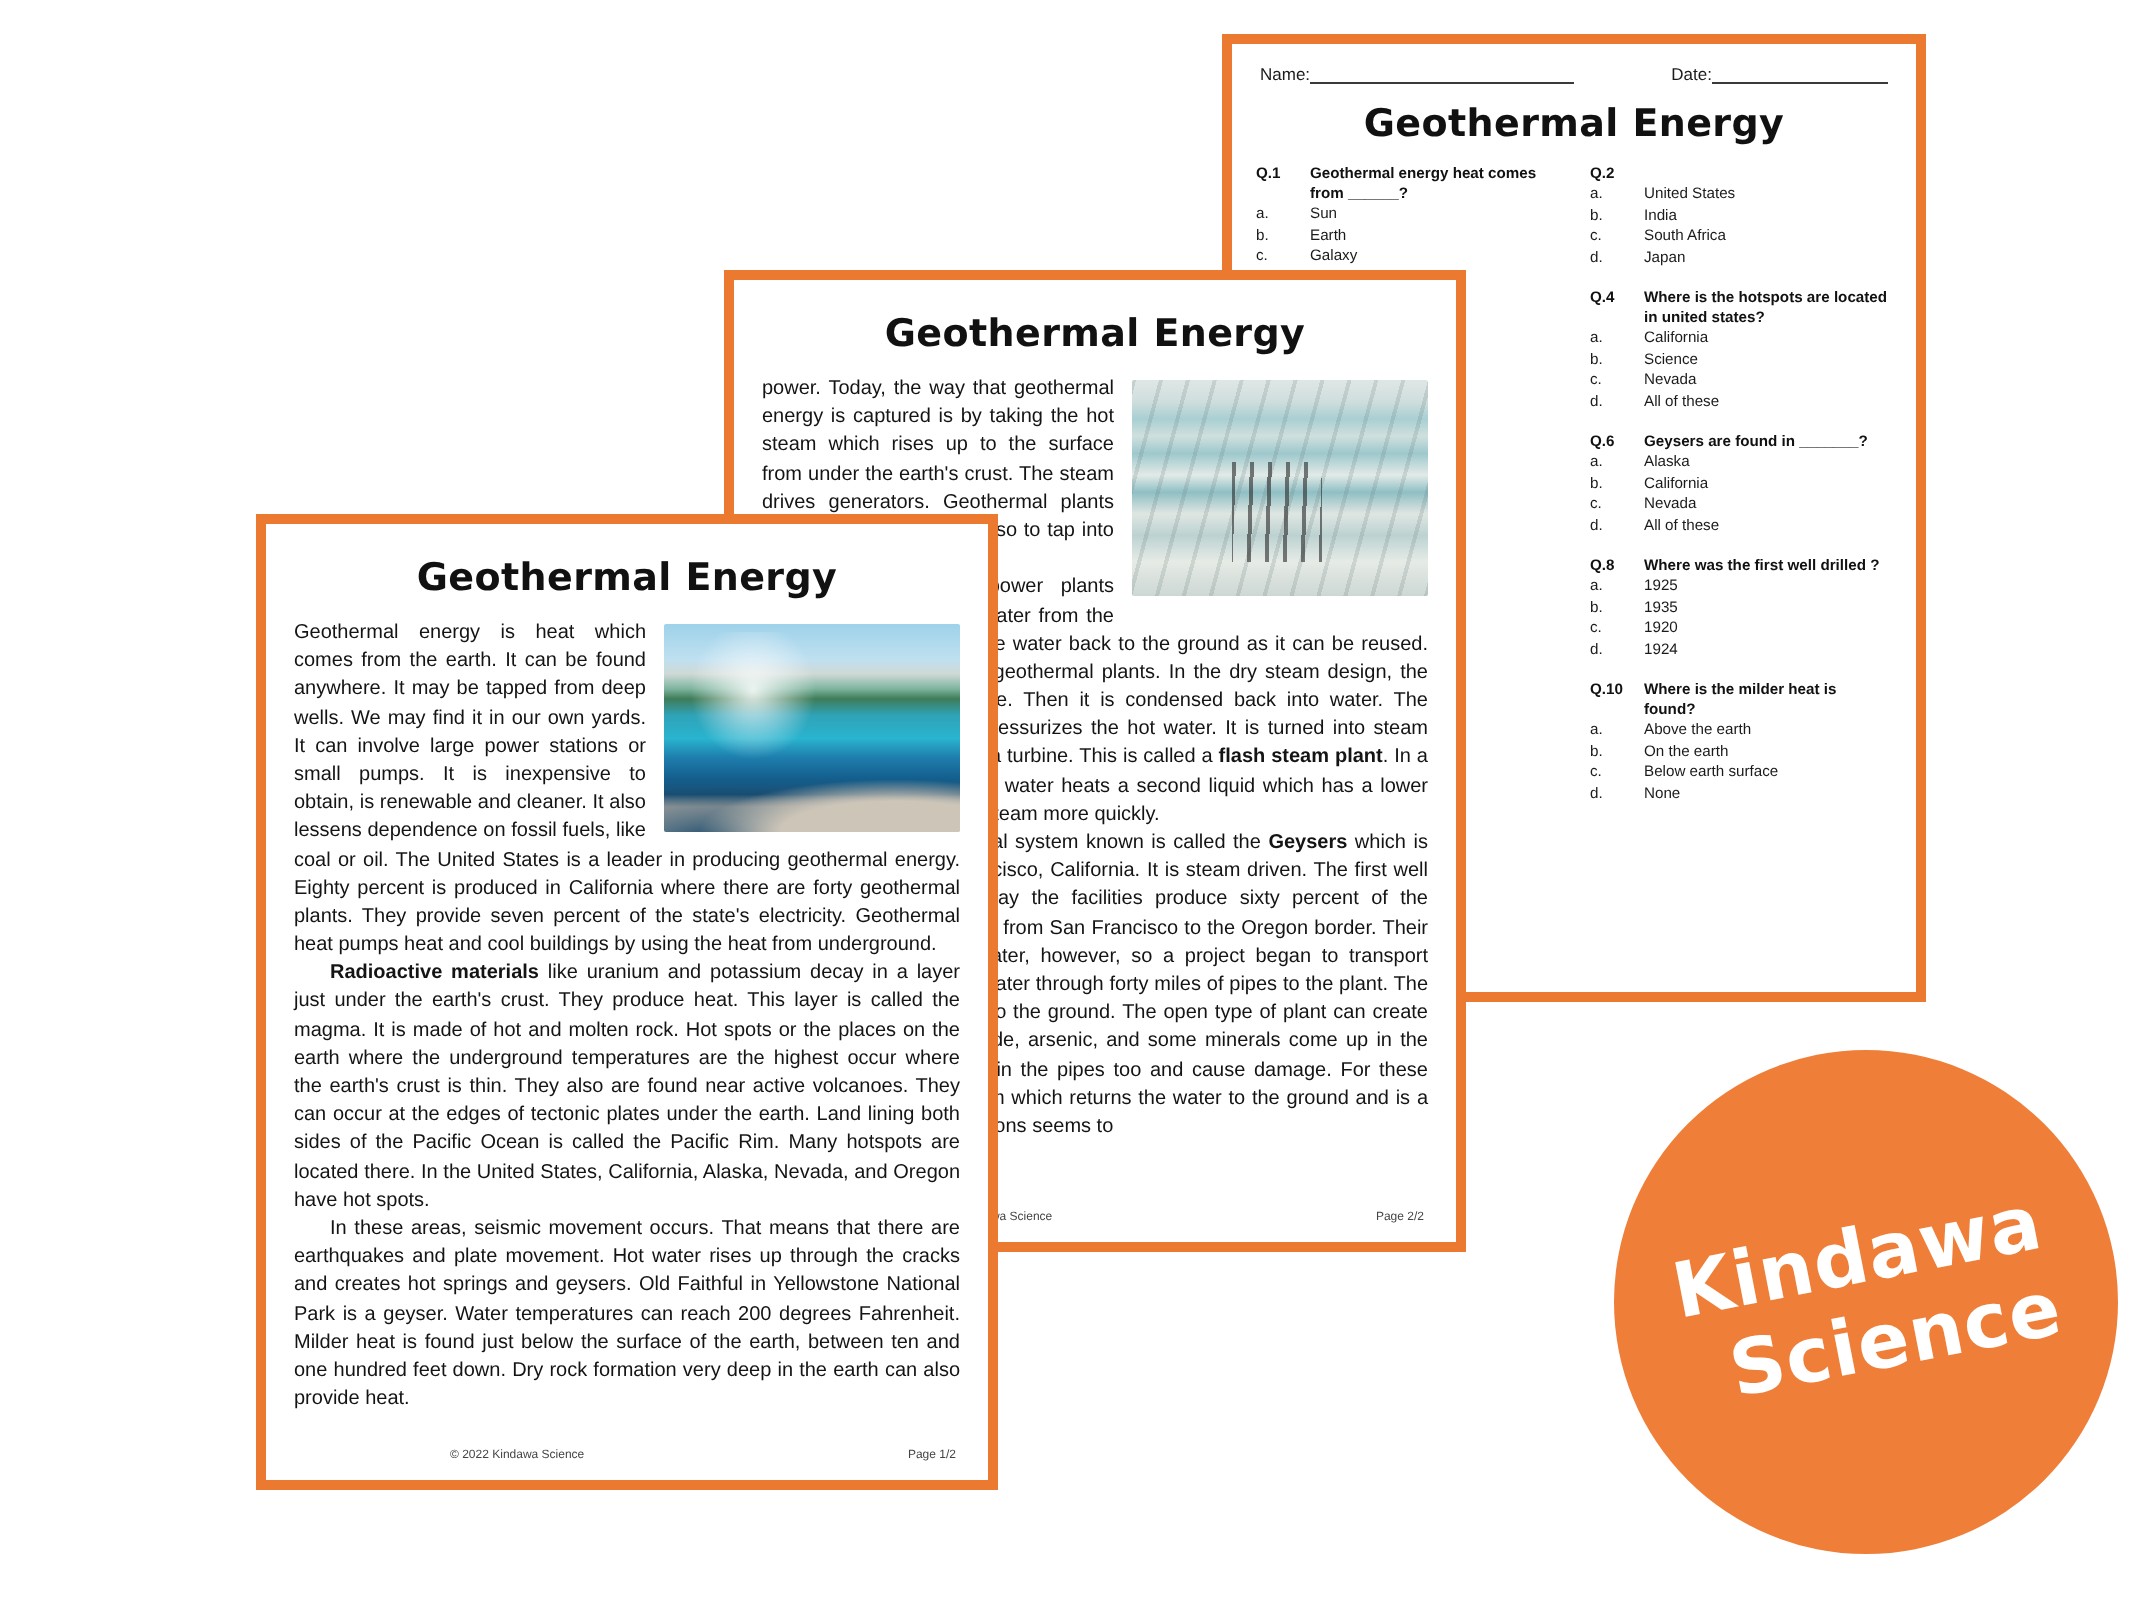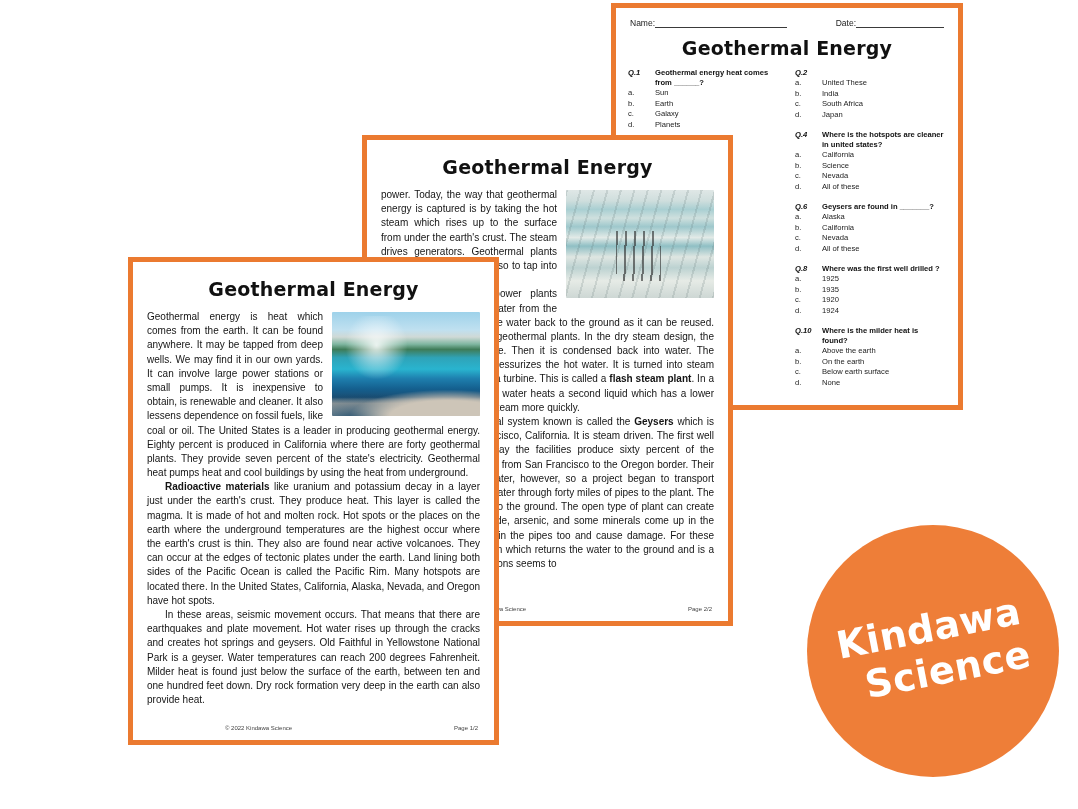--- a/index.html
+++ b/index.html
@@ -8,37 +8,37 @@
     font-family:"Liberation Sans", sans-serif;
     -webkit-font-smoothing:antialiased;
   }
   .page{
     position:absolute;background:#ffffff;
     border:5px solid #eb7a30;
     box-sizing:border-box;
     overflow:hidden;
   }
   
-  #page-quiz{ left:611px; top:3px; width:352px; height:407px; z-index:1; }
+  #page-quiz{ left:611px; top:17px; width:352px; height:484px; z-index:1; }
   .quiz-inner{ padding:10px 12px 6px 12px; position:relative; height:100%; box-sizing:border-box;}
   .namedate{ display:flex; justify-content:space-between; font-size:8.5px; color:#1b1b1b; padding:0 2px 0 2px;}
   .namedate .nm{ white-space:nowrap; }
   .namedate .ul{ display:inline-block; border-bottom:1px solid #3a3a3a; vertical-align:bottom;}
   .nm-ul{ width:132px;}
   .dt-ul{ width:88px;}
   .quiz-title{
     text-align:center;font-size:19px;font-weight:bold;color:#111;
     letter-spacing:.2px;margin:9px 0 9px 0;
     font-family:"DejaVu Sans", sans-serif;
   }
   .qcols{ display:flex; gap:16px; }
   .qcol{ width:50%; }
   .qblock{ margin-bottom:10px; }
   .qline{ display:flex; font-size:7.6px; font-weight:bold; color:#111; line-height:1.33;}
-  .qnum{ width:27px; flex:0 0 27px;font-style:italic; }
+  .qnum{ width:27px; flex:0 0 27px; }
   .qtext{ flex:1; }
   .opt{ display:flex; font-size:7.6px; color:#1b1b1b; line-height:1.38;}
   .optl{ width:27px; flex:0 0 27px;}
   .quiz-foot{ position:absolute; left:14px; bottom:10px; font-size:6px; color:#444; }
 
   
   #page-two{ left:362px; top:135px; width:371px; height:491px; z-index:2; }
   
   #page-one{ left:128px; top:257px; width:371px; height:488px; z-index:3; }
 
@@ -150,40 +150,40 @@
           </div>
       </div>
 
       <div class="qcol">
         <div class="qblock">
           <div class="qline">
             <span class="qnum">Q.2</span>
           </div>
           <div class="opt">
               <span class="optl">a.</span>
-              <span>United These</span>
+              <span>United States</span>
             </div>
           <div class="opt">
               <span class="optl">b.</span>
               <span>India</span>
             </div>
           <div class="opt">
               <span class="optl">c.</span>
               <span>South Africa</span>
             </div>
           <div class="opt">
               <span class="optl">d.</span>
               <span>Japan</span>
             </div>
         </div>
 
         <div class="qblock">
           <div class="qline">
             <span class="qnum">Q.4</span>
-            <span class="qtext">Where is the  hotspots are cleaner in united states?</span>
+            <span class="qtext">Where is the  hotspots are located in united states?</span>
           </div>
           <div class="opt">
               <span class="optl">a.</span>
               <span>California</span>
             </div>
           <div class="opt">
               <span class="optl">b.</span>
               <span>Science</span>
             </div>
           <div class="opt">

